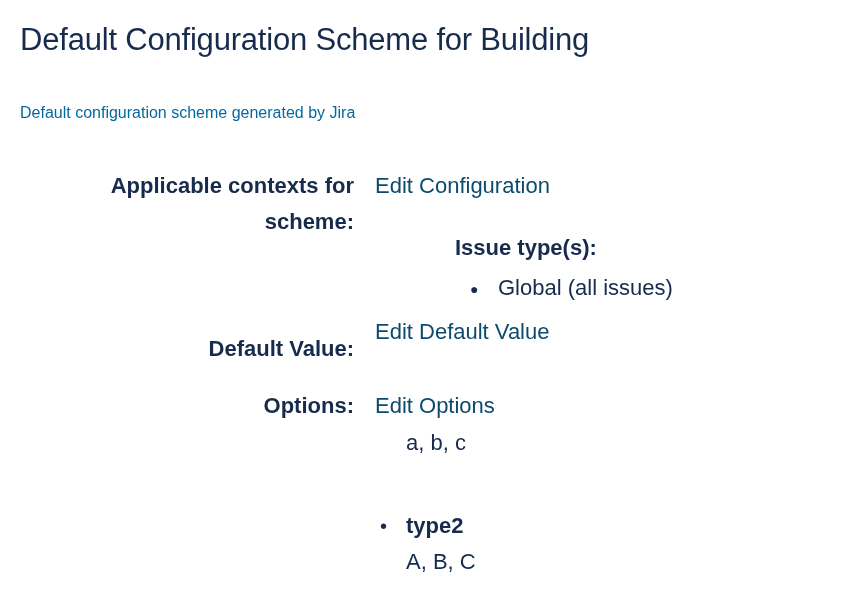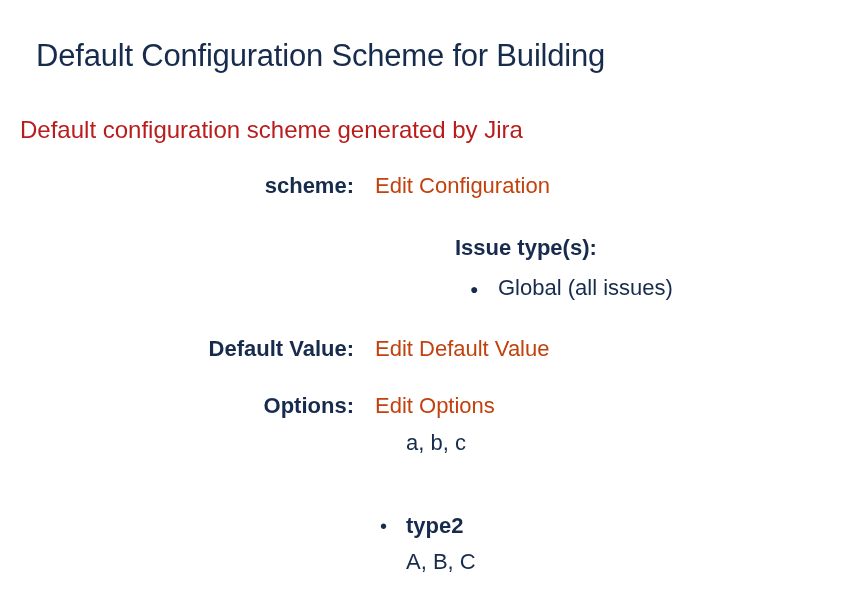--- a/index.html
+++ b/index.html
@@ -1,32 +1,32 @@
 <!DOCTYPE html>
 <html><head>
 <meta charset="utf-8">
 <style>
   html, body { margin: 0; padding: 0; background: #ffffff; }
   body {
     width: 844px; height: 590px; overflow: hidden; position: relative;
     font-family: "Liberation Sans", sans-serif; color: #172b4d;
   }
   .title {
-    position: absolute; left: 20px; top: 22px; margin: 16px;
+    position: absolute; left: 20px; top: 22px; margin: 0;
     font-size: 31px; font-weight: 500; color: #172b4d; letter-spacing: -0.2px; text-align: center;
   }
   .desc {
-    position: absolute; left: 20px; top: 116px; font-size: 24px; color: #b91c1c;
+    position: absolute; left: 20px; top: 104px; font-size: 16px; color: #0369a1;
   }
   .label {
     position: absolute; right: 490px; text-align: right;
     font-size: 22px; font-weight: bold; color: #172b4d; line-height: 36px;
   }
   .link {
-    position: absolute; left: 375px; font-size: 22px; color: #c2410c;
+    position: absolute; left: 375px; font-size: 22px; color: #0c4a6e;
     text-decoration: none; cursor: pointer; line-height: 36px;
   }
   .sublabel {
     position: absolute; left: 455px; top: 230px; font-size: 22px; font-weight: bold; line-height: 36px;
   }
   .ctx-item {
     position: absolute; left: 470px; top: 275px; font-size: 22px; line-height: 25px;
   }
   .ctx-item .dot { display: inline-block; width: 28px; font-size: 14px; vertical-align: middle; }
   .opt {
@@ -36,30 +36,31 @@
   .opt .name { font-weight: bold; }
   .opt .vals { padding-left: 26px; text-align: right; }
 </style>
 </head>
 <body>
 
 <h1 class="title">Default Configuration Scheme for Building</h1>
 <div class="desc">Default configuration scheme generated by Jira</div>
 
 <div class="label" style="top:168px;">
+  <div>Applicable contexts for</div>
   <div>scheme:</div>
 </div>
 <a class="link" style="top:168px;">Edit Configuration</a>
 <div class="sublabel">Issue type(s):</div>
 <div class="ctx-item">
   <span class="dot">●</span><span>Global (all issues)</span>
 </div>
 
 <div class="label" style="top:331px;">Default Value:</div>
-<a class="link" style="top:331px;text-align:right;">Edit Default Value</a>
+<a class="link" style="top:314px;text-align:right;">Edit Default Value</a>
 
 <div class="label" style="top:388px;margin-left:12px;">Options:</div>
 <a class="link" style="top:388px;">Edit Options</a>
 
 <div class="opt" style="top:425px;">
   <div class="vals">a, b, c</div>
 </div>
 <div class="opt" style="top:508px;">
   <div><span class="bullet">•</span><span class="name">type2</span></div>
   <div class="vals">A, B, C</div>

